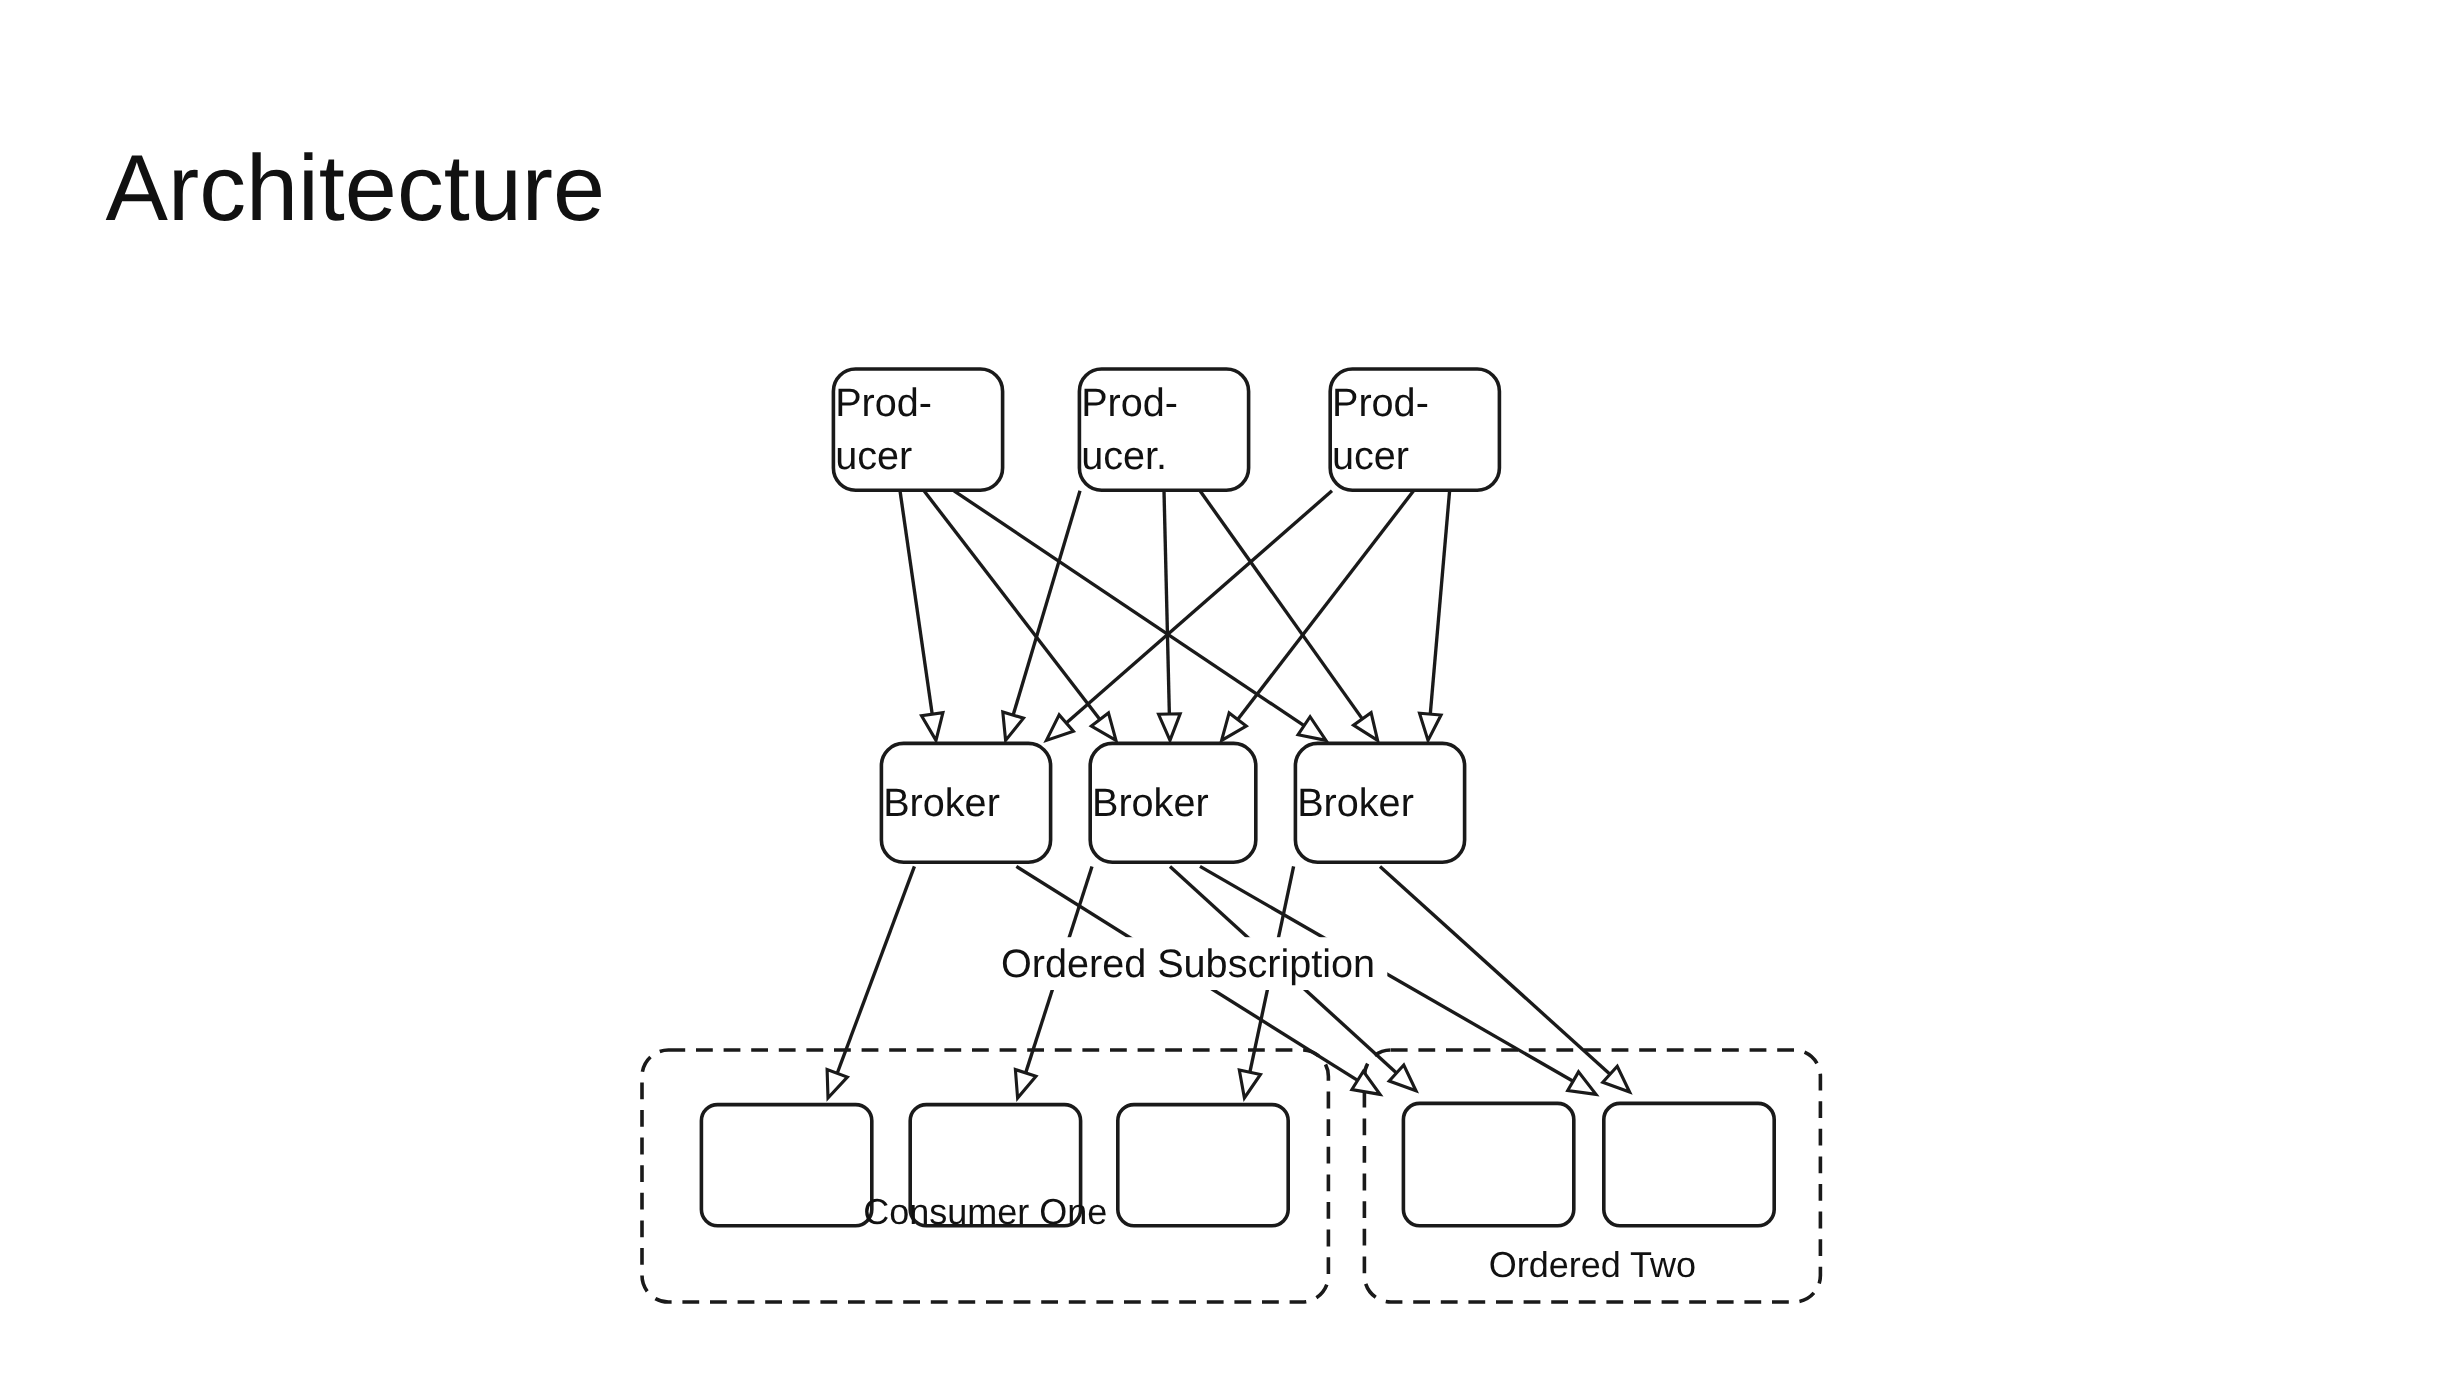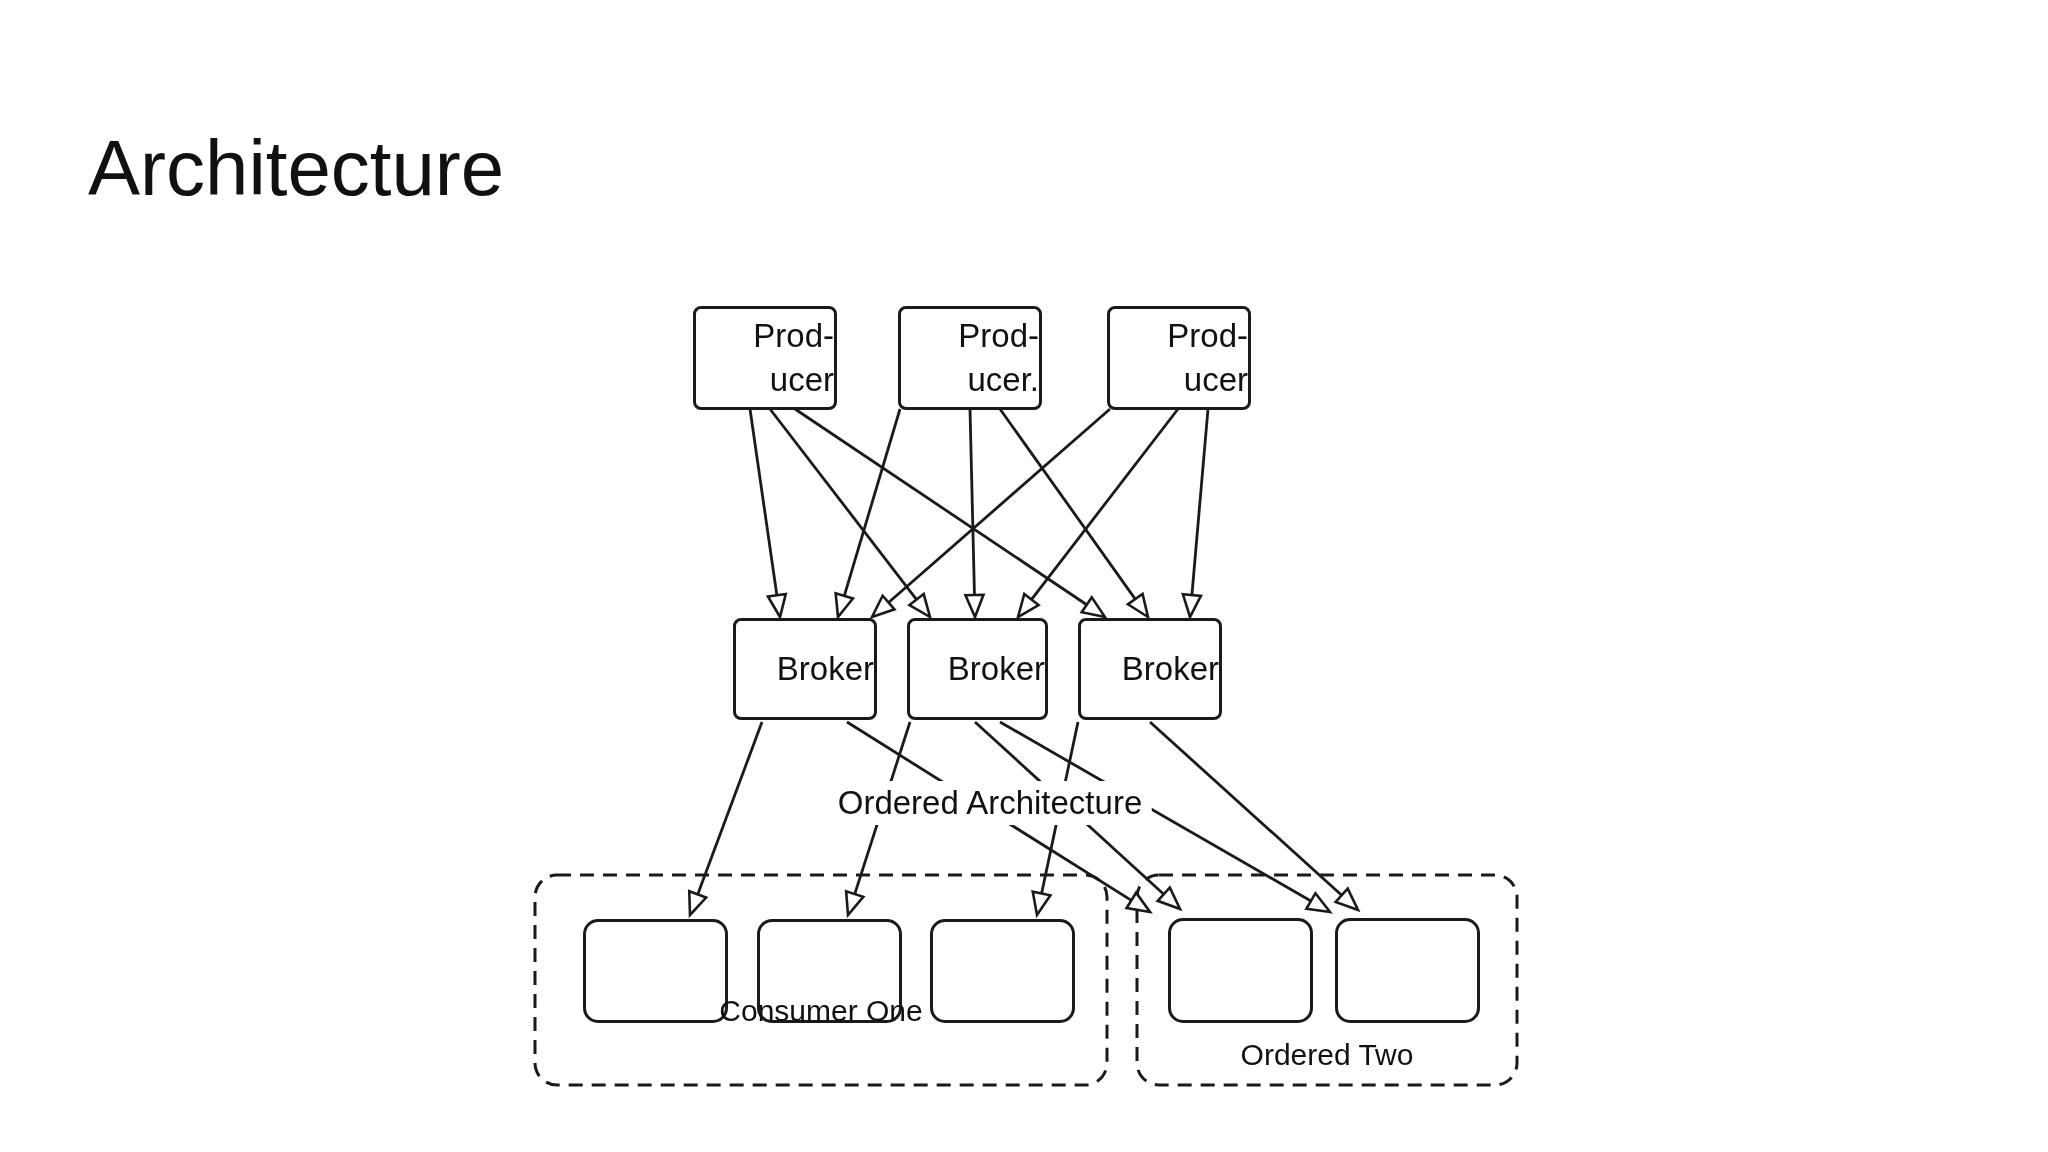--- a/index.html
+++ b/index.html
@@ -5,27 +5,27 @@
   :root { --ink: #1a1a1a; --bg: #ffffff; }
   * { box-sizing: border-box; }
   html, body { margin: 0; padding: 0; }
   body {
     width: 2048px; height: 1152px; background: var(--bg);
     font-family: "Liberation Sans", sans-serif; overflow: hidden;
   }
   .slide { position: relative; width: 2048px; height: 1152px; background: var(--bg); }
   .title {
     position: absolute; left: 88px; top: 116px;
-    font-size: 78px; line-height: 1.05; color: #111; letter-spacing: 0px; margin-top: 12px;
+    font-size: 78px; line-height: 1.05; color: #111; letter-spacing: 0px;
   }
   #edge-layer { position: absolute; left: 0; top: 0; }
   .node {
     position: absolute; background: var(--bg);
-    border: 3.5px solid var(--ink); border-radius: 8px;
-    display: flex; flex-direction: column; align-items: flex-end; justify-content: center;
+    border: 3.5px solid var(--ink); border-radius: 20px;
+    display: flex; flex-direction: column; align-items: flex-start; justify-content: center;
     font-size: 33px; line-height: 1.32; color: #111; text-align: center;
   }
   .instance {
     position: absolute; background: var(--bg);
     border: 3px solid var(--ink); border-radius: 15px;
   }
   .flow-label {
     position: absolute; transform: translateX(-50%);
     background: var(--bg); padding: 3px 10px;
     font-size: 33px; color: #111; white-space: nowrap;
@@ -74,21 +74,21 @@
         <path d="M 1150 912 L 1126.5800417321107 907.937297115181 L 1136.1426321423519 892.6874818820066 Z" fill="#ffffff" stroke="#1a1a1a" stroke-width="2.6" stroke-linejoin="miter"></path>
         <line x1="975" y1="722" x2="1163.7464549056317" y2="894.1735954505032" stroke="#1a1a1a" stroke-width="2.8"></line>
         <path d="M 1180 909 L 1157.6811075899284 900.8227729891083 L 1169.811802221335 887.524417911898 Z" fill="#ffffff" stroke="#1a1a1a" stroke-width="2.6" stroke-linejoin="miter"></path>
         <line x1="1000" y1="722" x2="1310.9343059487683" y2="901.0227822129272" stroke="#1a1a1a" stroke-width="2.8"></line>
         <path d="M 1330 912 L 1306.4436259449658 908.8223843247947 L 1315.4249859525708 893.2231801010596 Z" fill="#ffffff" stroke="#1a1a1a" stroke-width="2.6" stroke-linejoin="miter"></path>
         <line x1="1150" y1="722" x2="1341.6787791152021" y2="895.2481272772019" stroke="#1a1a1a" stroke-width="2.8"></line>
         <path d="M 1358 910 L 1335.6439220922393 901.9249903664374 L 1347.713636138165 888.5712641879663 Z" fill="#ffffff" stroke="#1a1a1a" stroke-width="2.6" stroke-linejoin="miter"></path>
       </g>
   </svg>
 
-  <div class="flow-label" style="left:990px; top:781px;">Ordered Architecture</div>
+  <div class="flow-label" style="left:990px; top:781px;">Ordered Subscription</div>
 
   <div class="node" style="left:693px; top:306px; width:144px; height:104px;">
     <span>Prod-</span>
     <span>ucer</span>
   </div>
   <div class="node" style="left:898px; top:306px; width:144px; height:104px;">
     <span>Prod-</span>
     <span>ucer.</span>
   </div>
   <div class="node" style="left:1107px; top:306px; width:144px; height:104px;">

